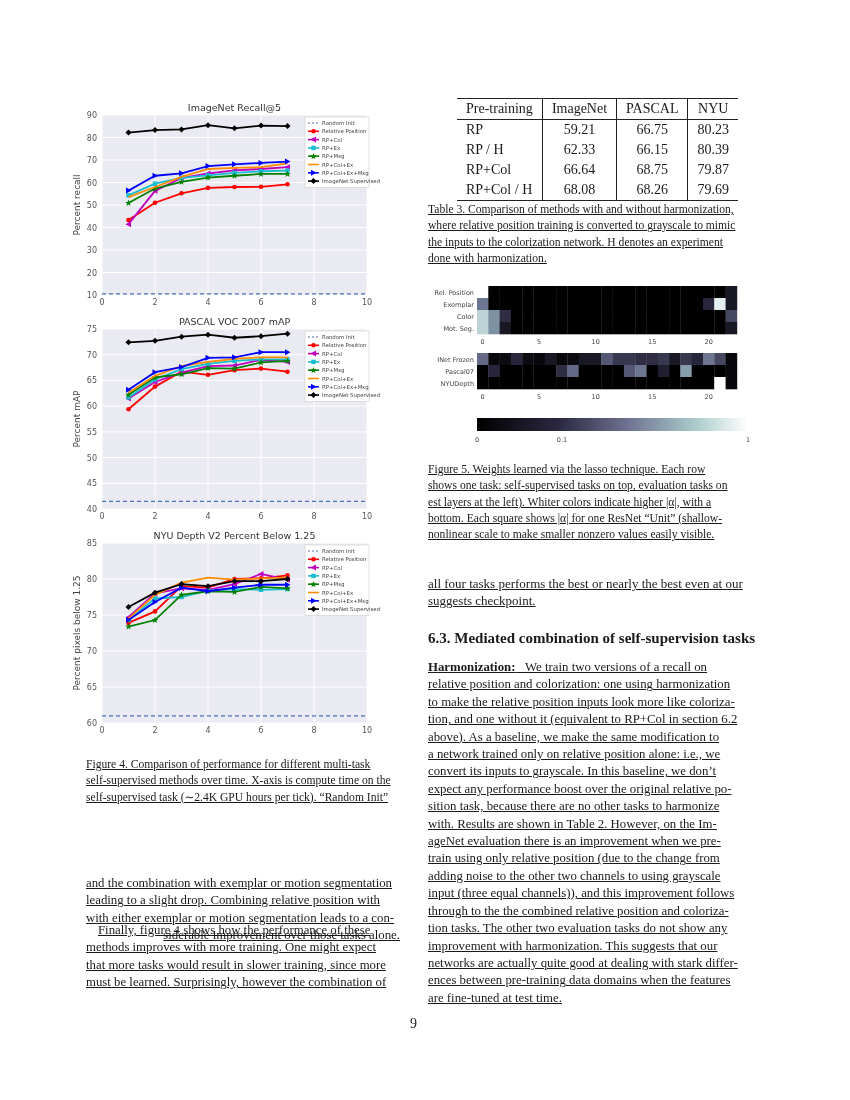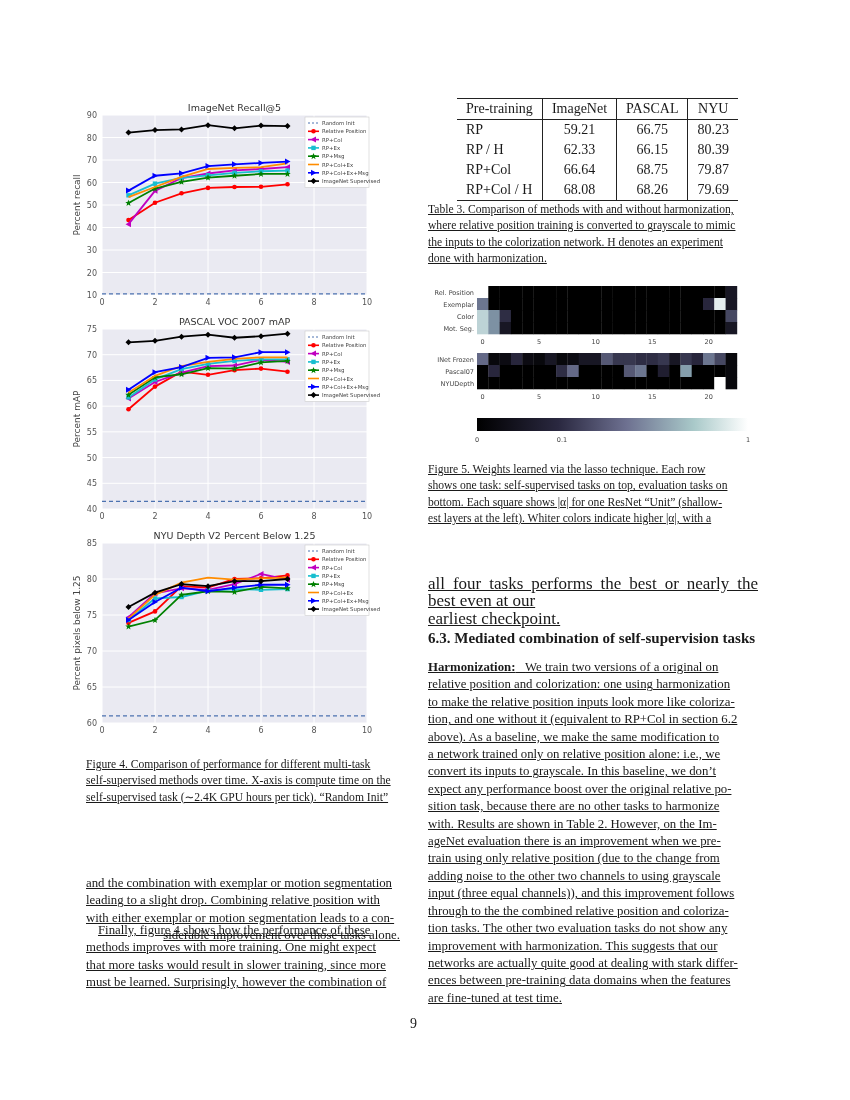--- a/index.html
+++ b/index.html
@@ -601,33 +601,34 @@
       <rect x="57" y="138" width="271" height="13" fill="url(#bone)"></rect>
       <text x="57" y="162" font-size="6.5" text-anchor="middle" fill="#444" font-family="DejaVu Sans, sans-serif">0</text>
       <text x="142" y="162" font-size="6.5" text-anchor="middle" fill="#444" font-family="DejaVu Sans, sans-serif">0.1</text>
       <text x="328" y="162" font-size="6.5" text-anchor="middle" fill="#444" font-family="DejaVu Sans, sans-serif">1</text>
     </svg>
 </div>
 
 <div class="caption right-col" style="top:462px;">
   <span>Figure 5.   Weights learned via the lasso technique.  Each row</span>
   <span>shows one task:  self-supervised tasks on top, evaluation tasks on</span>
+  <span>est layers at the left).  Whiter colors indicate higher |α|, with a</span>
   <span>bottom. Each square shows |α| for one ResNet “Unit” (shallow-</span>
-  <span>est layers at the left).  Whiter colors indicate higher |α|, with a</span>
-</div>
-
-<div class="para right-col" style="top:575px; font-size:17px; line-height:17.4px;">
+  <span style="text-align:left;">nonlinear scale to make smaller nonzero values easily visible.</span>
+</div>
+
+<div class="para right-col" style="top:575px; font-size:13px; line-height:17.4px;">
   <span>all four tasks performs the best or nearly the best even at our</span>
-  <span style="text-align:left;">earliest checkpoint.</span>
+  <span style="text-align:left;">suggests checkpoint.</span>
 </div>
 
 <div class="heading">6.3. Mediated combination of self-supervision tasks</div>
 
 <div class="para right-col" style="top:659px; font-size:12.8px; line-height:17.4px;">
-  <span><b>Harmonization:</b>&nbsp;&nbsp;&nbsp;<span style="display:inline">We train two versions of a original on</span></span>
+  <span><b>Harmonization:</b>&nbsp;&nbsp;&nbsp;<span style="display:inline">We train two versions of a recall on</span></span>
   <span>relative position and colorization: one using harmonization</span>
   <span>to make the relative position inputs look more like coloriza-</span>
   <span>tion, and one without it (equivalent to RP+Col in section 6.2</span>
   <span>above).  As a baseline, we make the same modification to</span>
   <span>a network trained only on relative position alone: i.e., we</span>
   <span>convert its inputs to grayscale.  In this baseline, we don’t</span>
   <span>expect any performance boost over the original relative po-</span>
   <span>sition task, because there are no other tasks to harmonize</span>
   <span>with.  Results are shown in Table 2.  However, on the Im-</span>
   <span>ageNet evaluation there is an improvement when we pre-</span>

